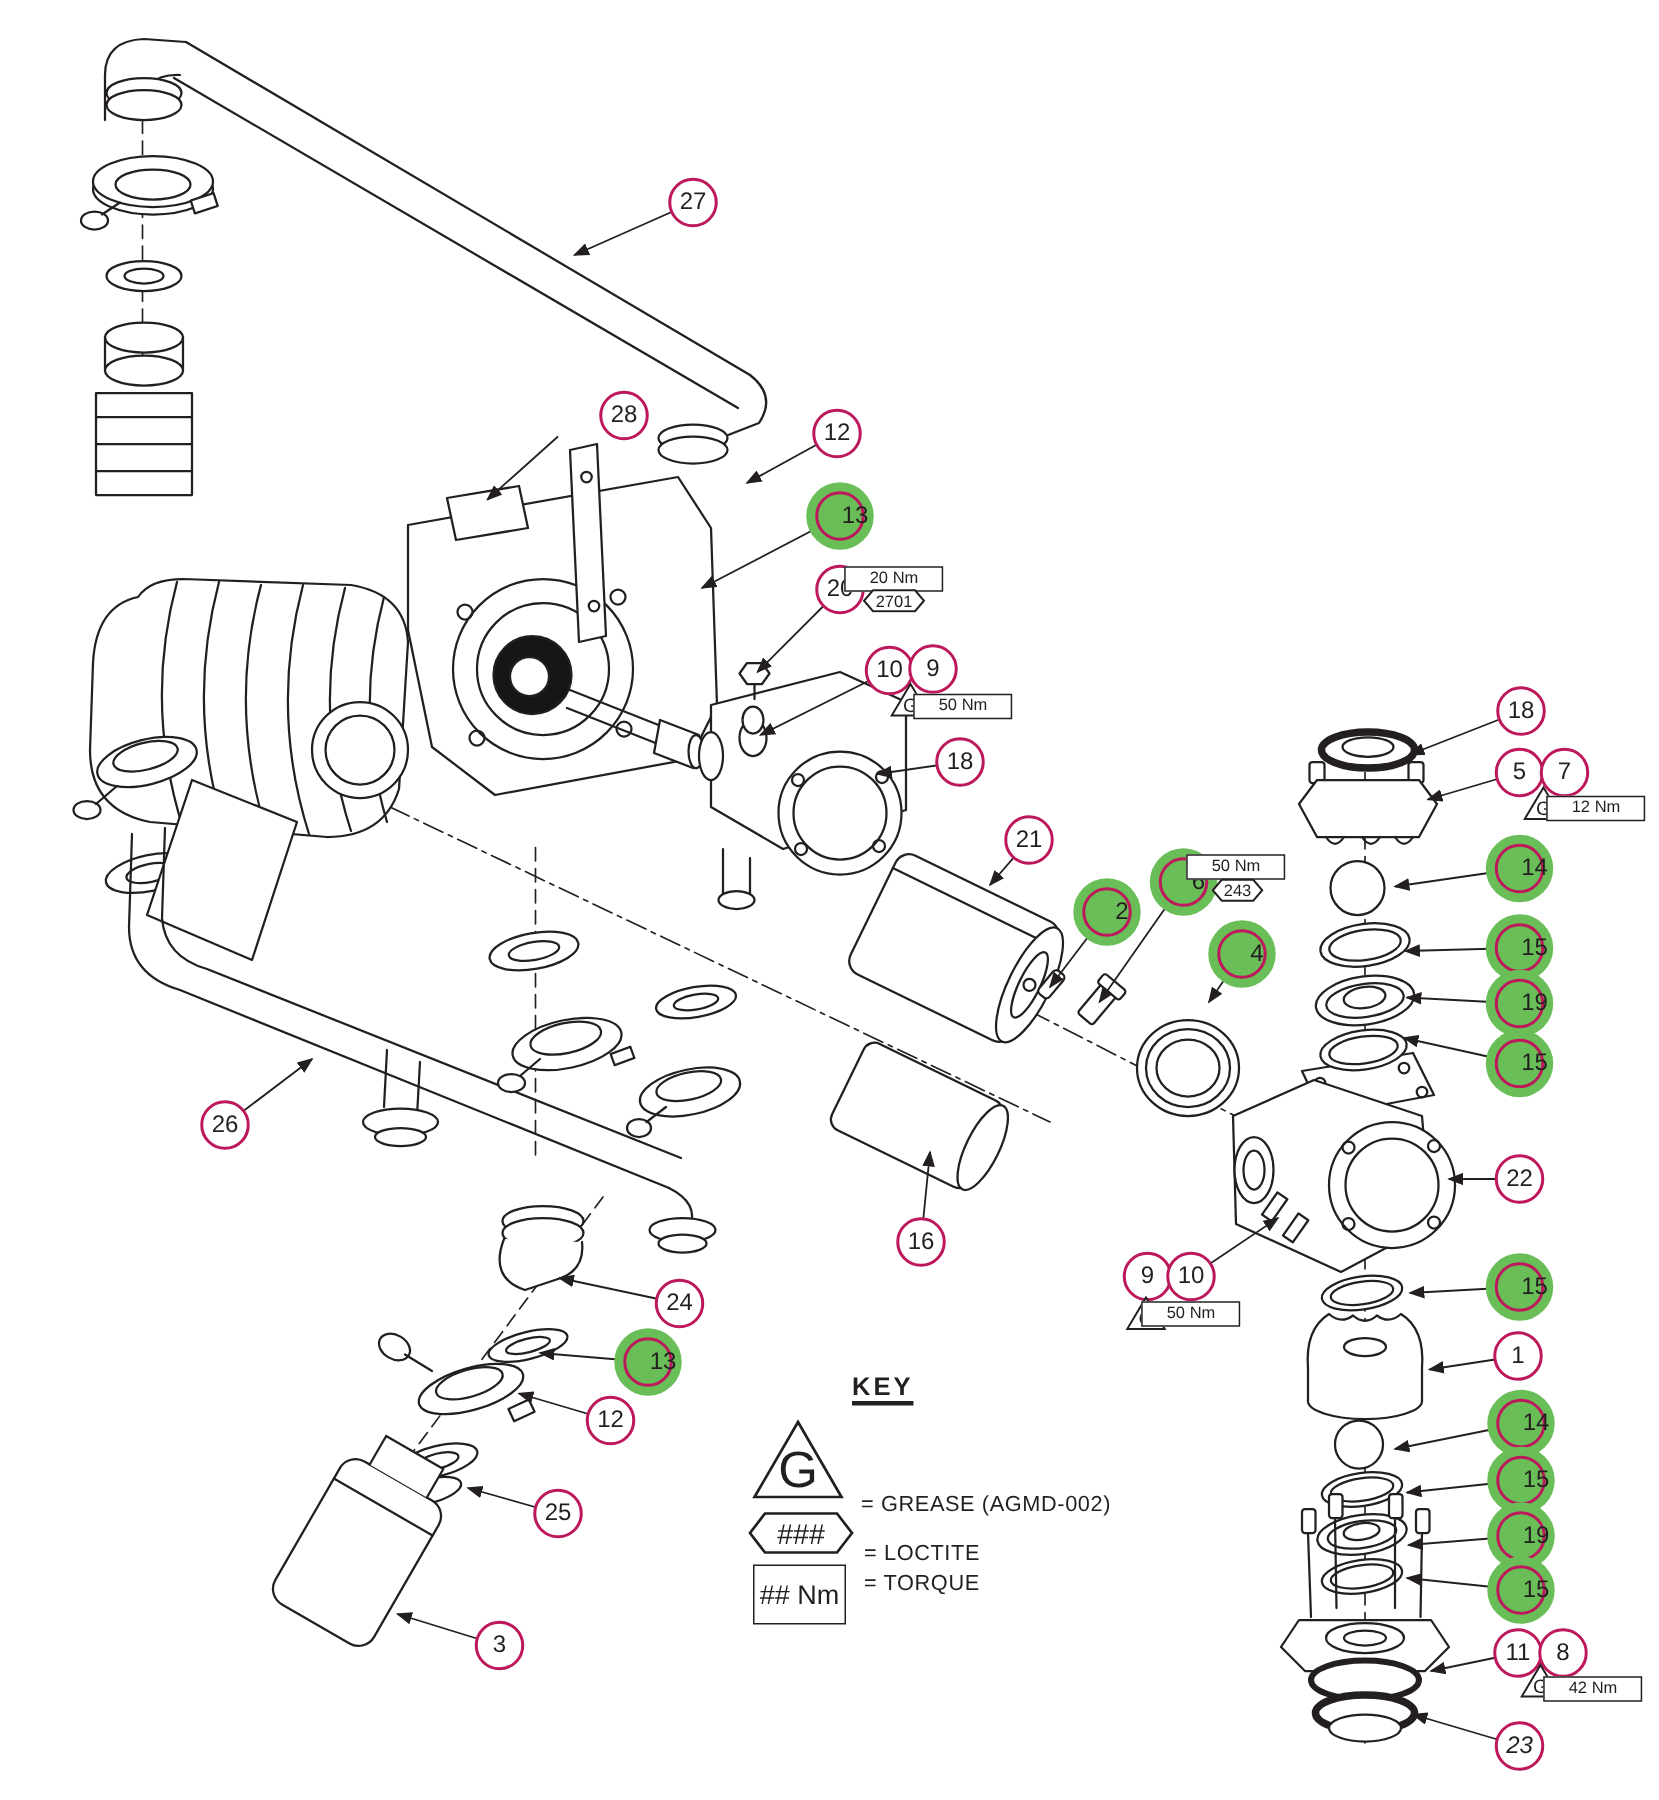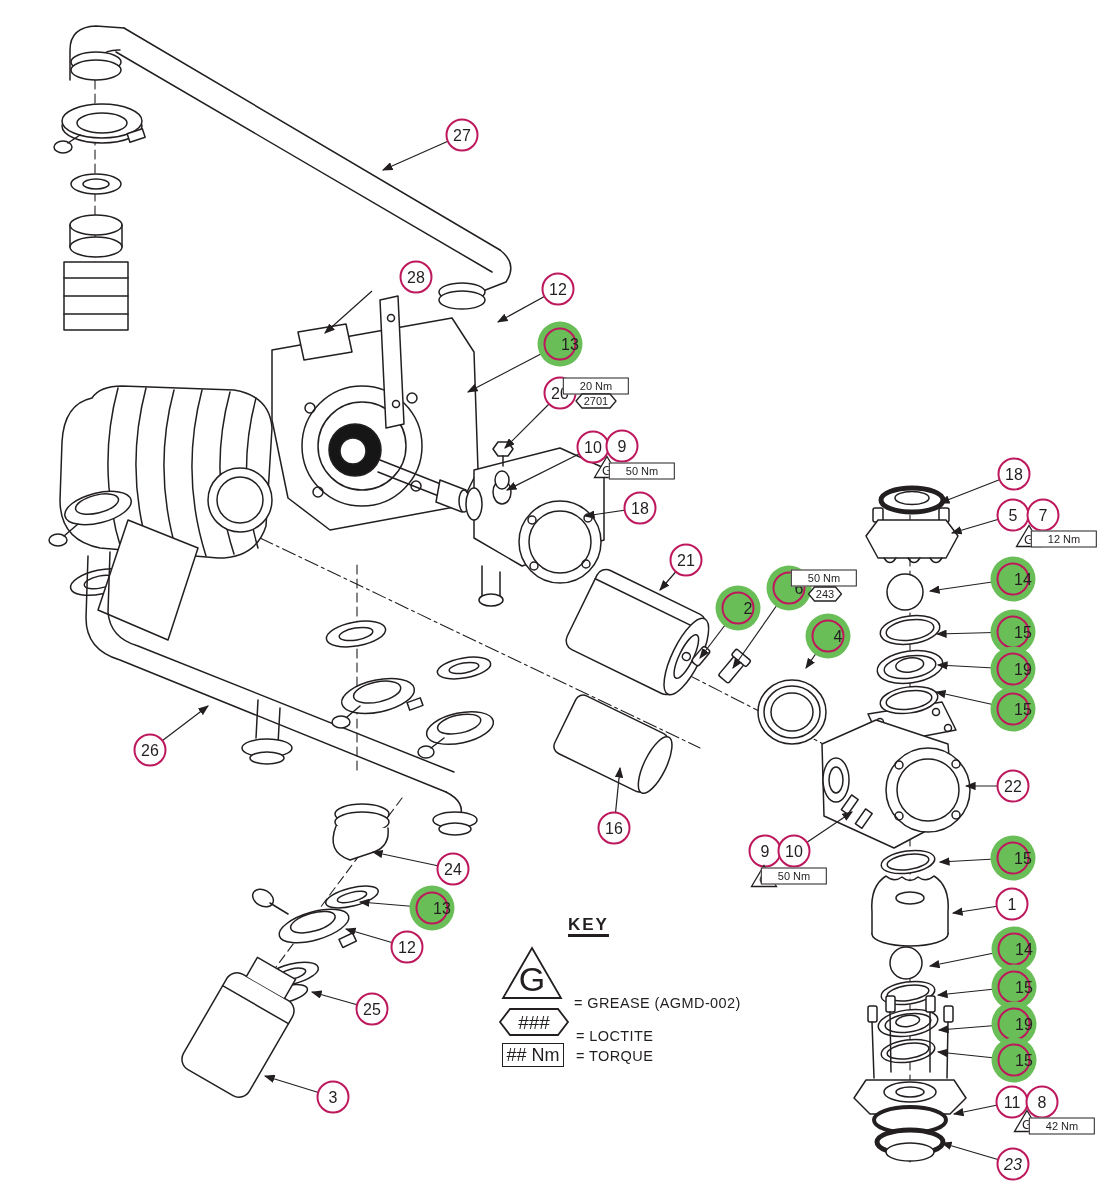--- a/index.html
+++ b/index.html
@@ -12,21 +12,21 @@
            font-size:16px;line-height:1;transform:translate(-50%,-50%);box-sizing:border-box;text-align:right;}
   .balloon.hl{background:var(--hl,#6abe58);box-shadow:0 0 0 6px var(--hl,#6abe58);padding-left:20px;}
   .ann-box{position:absolute;transform:translate(-50%,-50%);border:1.4px solid #231f20;background:#fff;
            font-size:11px;line-height:1;padding:2px 16px;white-space:nowrap;}
   .ann-svg{position:absolute;transform:translate(-50%,-50%);}
   .key{position:absolute;left:498px;top:915px;width:270px;height:170px;}
   .key-title{position:absolute;left:70px;top:0;font-size:17px;font-weight:bold;letter-spacing:2px;
              text-decoration:underline;text-underline-offset:4px;text-decoration-thickness:2.5px;}
   .key-tri{position:absolute;left:2px;top:30px;}
   .key-hex{position:absolute;left:0px;top:92px;}
-  .key-box{position:absolute;left:4px;top:128px;width:62px;height:24px;border:1.7px solid #231f20;
+  .key-box{position:absolute;left:4px;top:128px;width:62px;height:40px;border:1.7px solid #231f20;
            display:flex;align-items:center;justify-content:center;font-size:18px;background:#fff;box-sizing:border-box;}
   .key-text{position:absolute;font-size:14.5px;letter-spacing:0.4px;white-space:nowrap;}
   .kt1{left:76px;top:80px;} .kt2{left:78px;top:113px;} .kt3{left:78px;top:133px;}
 </style>
 </head>
 <body>
 
 <div class="stage" style="--hl: #6abe58;">
 
   <svg id="art" class="layer" width="1106" height="1200" viewBox="0 0 1106 1200" fill="none" stroke="#231f20" stroke-width="1.5" stroke-linejoin="round" stroke-linecap="round">

